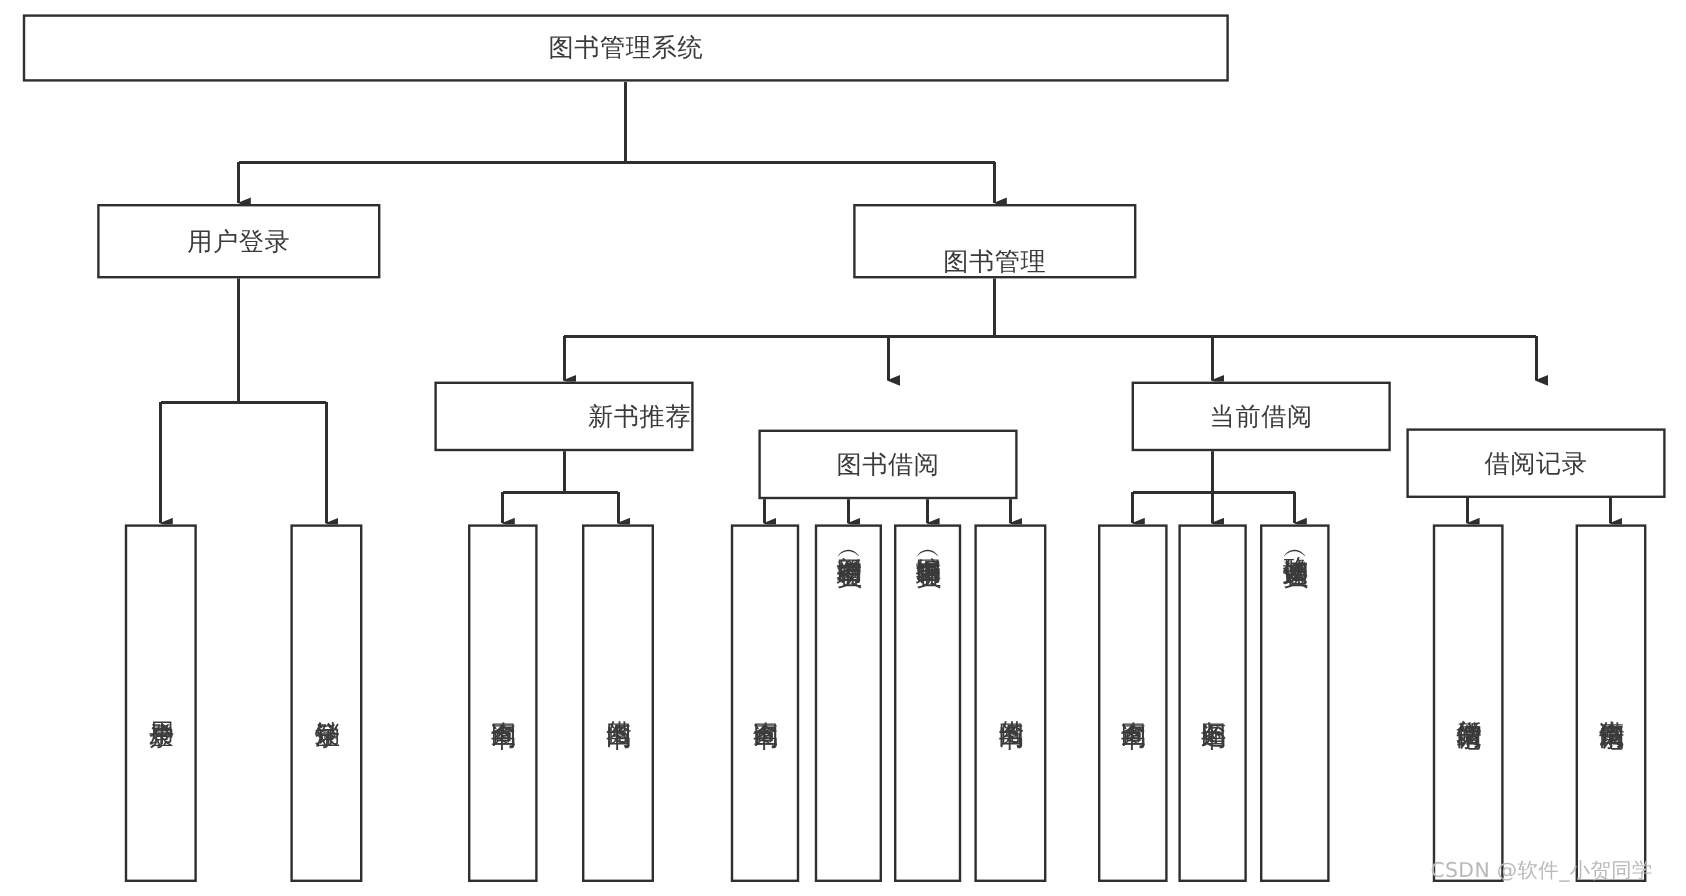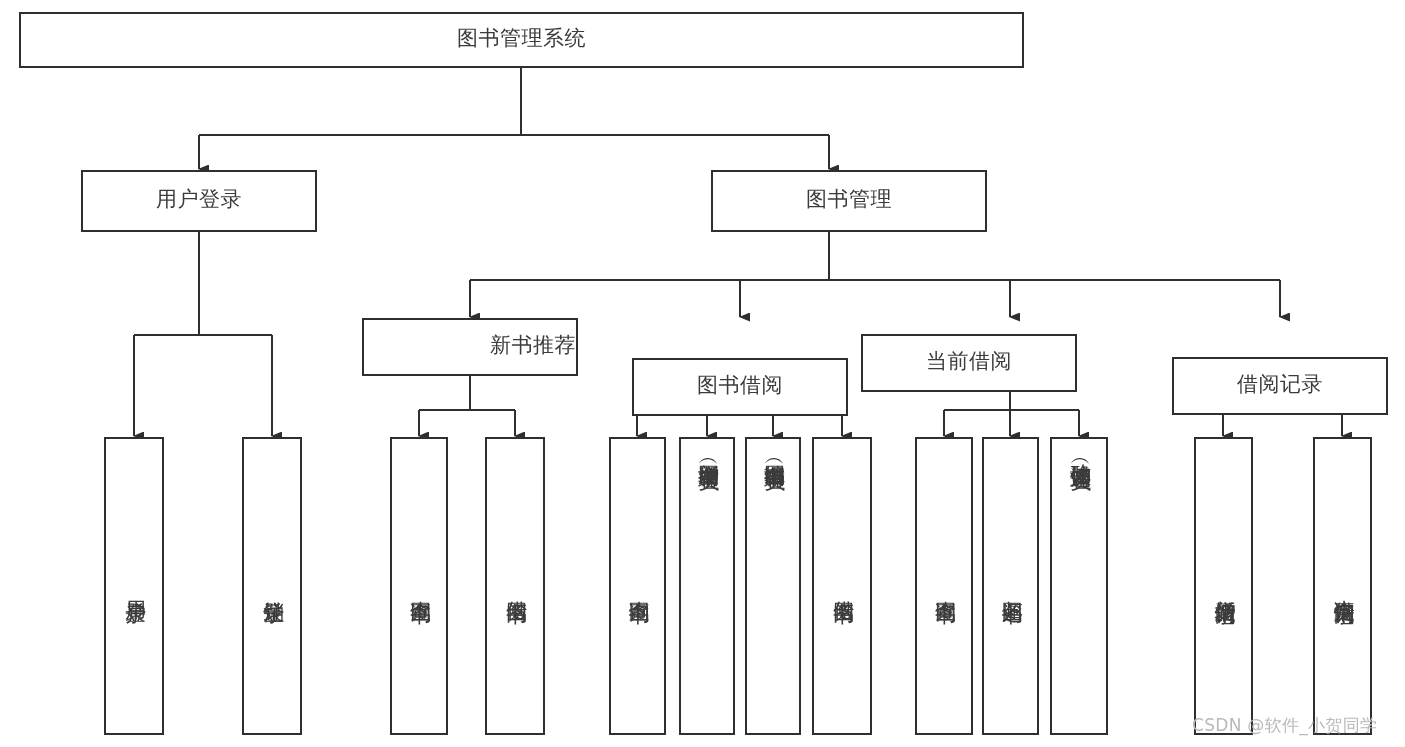--- a/index.html
+++ b/index.html
@@ -27,21 +27,20 @@
   }
   .node {
     position: absolute;
     box-sizing: border-box;
     background: #ffffff;
     border: 2.5px solid #2f2f2f;
     display: flex;
     align-items: center;
     justify-content: center;
     color: #3b3b3b;
-    font-family: Liberation Mono, monospace;
   }
   .node .label {
     display: block;
     text-align: center;
     line-height: 1.08;
     letter-spacing: 0.5px;
   }
   .node.horizontal .label {
     writing-mode: horizontal-tb;
     font-size: 21px;
@@ -124,30 +123,30 @@
       </g>
   </svg>
 
   <div id="nodes-layer">
       <div class="node horizontal root" style="left: 19px; top: 12px; width: 1005px; height: 56px;">
         <span class="label">图书管理系统</span>
       </div>
       <div class="node horizontal" style="left: 81px; top: 170px; width: 236px; height: 62px;">
         <span class="label">用户登录</span>
       </div>
-      <div class="node horizontal" style="left: 711px; top: 170px; width: 276px; height: 62px;">
+      <div class="node horizontal" style="left: 711px; top: 170px; width: 236px; height: 62px; align-items: flex-end;">
         <span class="label">图书管理</span>
       </div>
       <div class="node horizontal" style="left: 362px; top: 318px; width: 216px; height: 58px; justify-content: flex-end;">
         <span class="label">新书推荐</span>
       </div>
       <div class="node horizontal" style="left: 632px; top: 318px; width: 216px; height: 58px; margin-top: 40px;">
         <span class="label">图书借阅</span>
       </div>
-      <div class="node horizontal" style="left: 861px; top: 318px; width: 216px; height: 58px; margin-top: 16px;">
+      <div class="node horizontal" style="left: 943px; top: 318px; width: 216px; height: 58px;">
         <span class="label">当前借阅</span>
       </div>
       <div class="node horizontal" style="left: 1172px; top: 318px; width: 216px; height: 58px; margin-top: 39px;">
         <span class="label">借阅记录</span>
       </div>
       <div class="node vertical centered" style="left: 104px; top: 437px; width: 60px; height: 298px;">
         <span class="label">用户登录</span>
       </div>
       <div class="node vertical centered" style="left: 242px; top: 437px; width: 60px; height: 298px;">
         <span class="label">注销登录</span>

